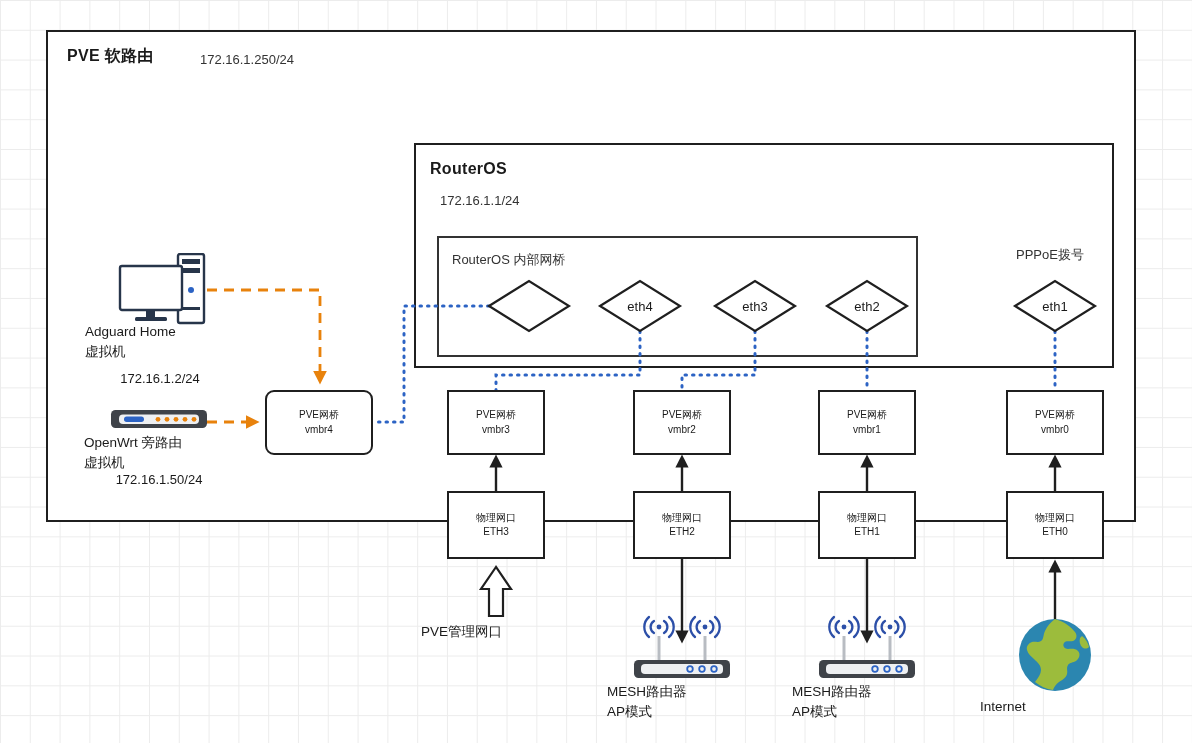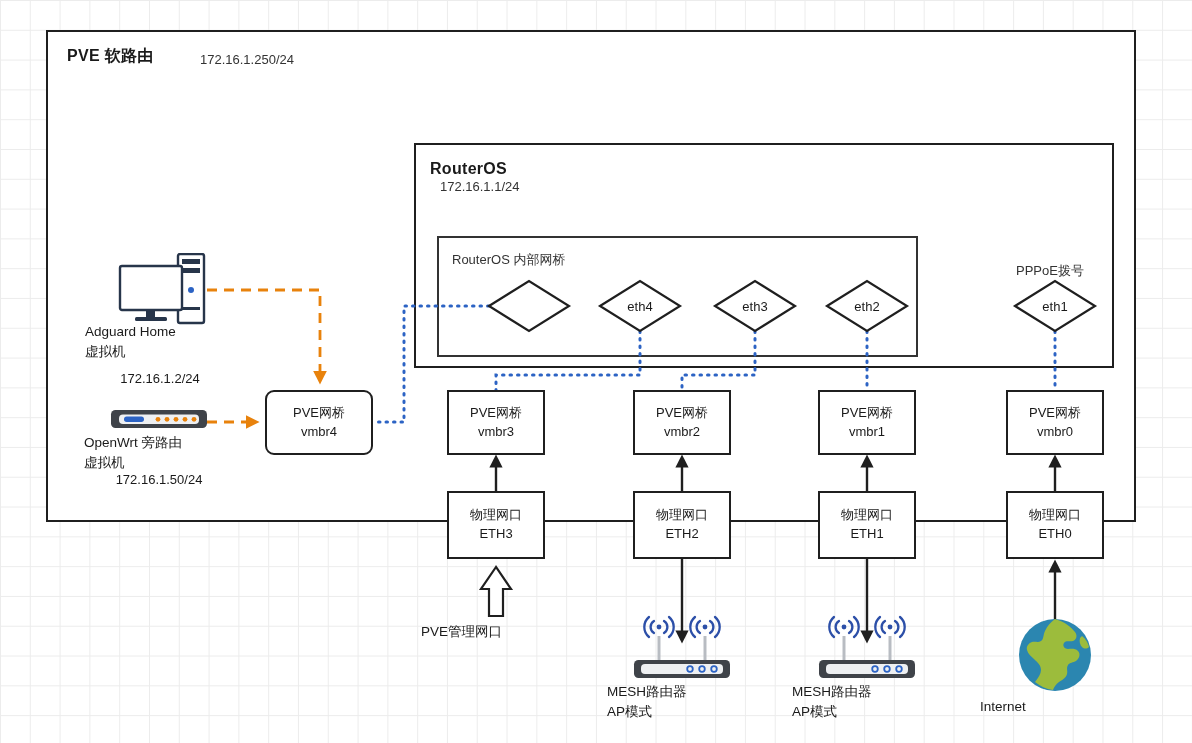--- a/index.html
+++ b/index.html
@@ -39,21 +39,21 @@
     position:absolute;font-size:13px;color:#333;white-space:nowrap;
   }
   .label-sm{
     position:absolute;font-size:13px;color:#333;white-space:nowrap;
   }
 
   
   .rect-box{
     border:2px solid #1f1f1f;background:#ffffff;
     display:flex;flex-direction:column;align-items:center;justify-content:center;
-    font-size:13px;line-height:1.45;color:#1a1a1a;text-align:right;
+    font-size:10px;line-height:1.45;color:#1a1a1a;text-align:right;
   }
   .rounded-box{border-radius:9px;}
 
   
   .diamond-wrap{position:absolute;}
   .diamond-label{
     position:absolute;left:0;top:0;width:100%;height:100%;
     display:flex;align-items:center;justify-content:center;
     font-size:13px;color:#1a1a1a;pointer-events:none;
   }
@@ -77,26 +77,26 @@
 <div id="canvas">
 
   <div class="node container-box" style="left:46px;top:30px;width:1090px;height:492px;"></div>
 
   <div class="title-lg" style="left:67px;top:46px;">PVE 软路由</div>
   <div class="title-sub" style="left:200px;top:52px;">172.16.1.250/24</div>
 
   <div class="node container-box" style="left:414px;top:143px;width:700px;height:225px;"></div>
 
   <div class="title-lg" style="left:430px;top:160px;">RouterOS</div>
-  <div class="title-sub" style="left:440px;top:179px;">172.16.1.1/24</div>
+  <div class="title-sub" style="left:440px;top:193px;">172.16.1.1/24</div>
 
   <div class="node inner-box" style="left:437px;top:236px;width:481px;height:121px;"></div>
   <div class="label-sm" style="left:452px;top:251px;">RouterOS 内部网桥</div>
 
-  <div class="label-sm" style="left:1016px;top:246px;margin-top:16px;">PPPoE拨号</div>
+  <div class="label-sm" style="left:1016px;top:246px;">PPPoE拨号</div>
 
   <svg class="layer">
     <g fill="none" stroke="#2c63c4" stroke-width="3" stroke-linecap="round" stroke-dasharray="1.5 6">
 
       <path d="M 489 306 L 404 306 L 404 422 L 373 422"></path>
 
       <path d="M 640 331 L 640 375 L 496 375 L 496 390"></path>
 
       <path d="M 755 331 L 755 375 L 682 375 L 682 390"></path>
 

